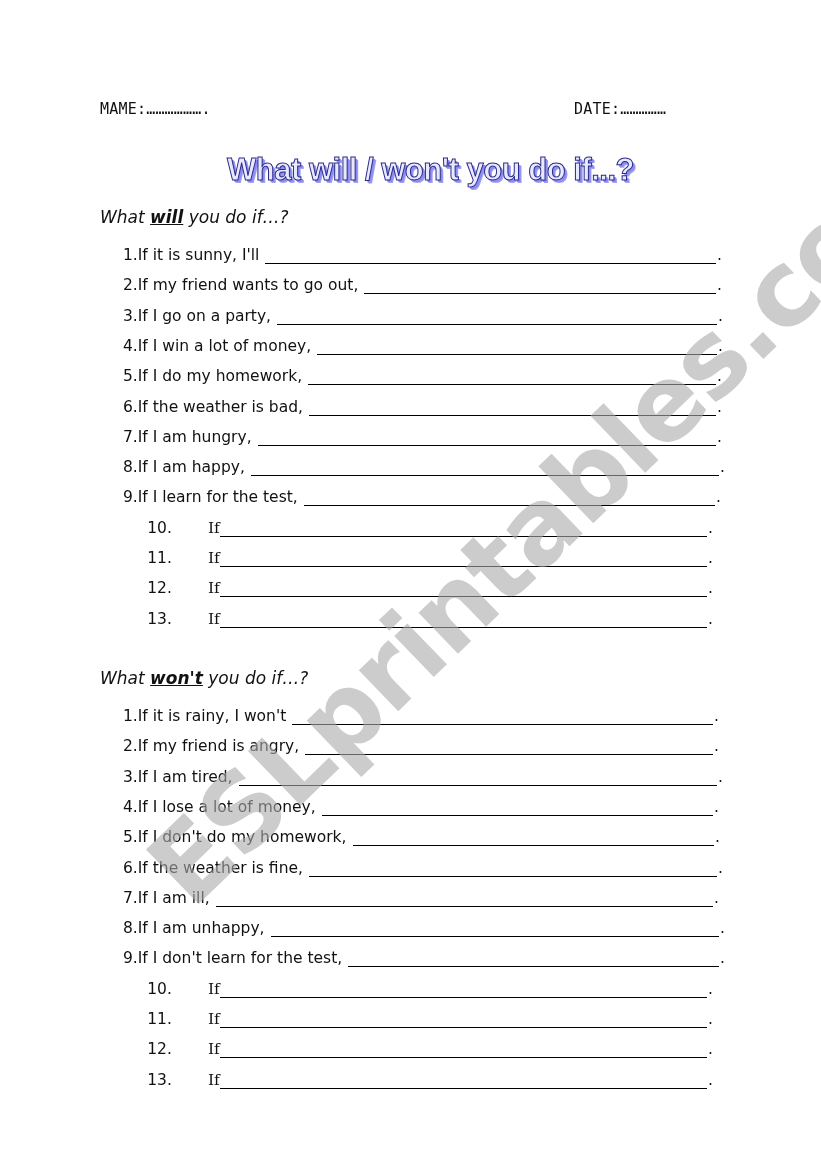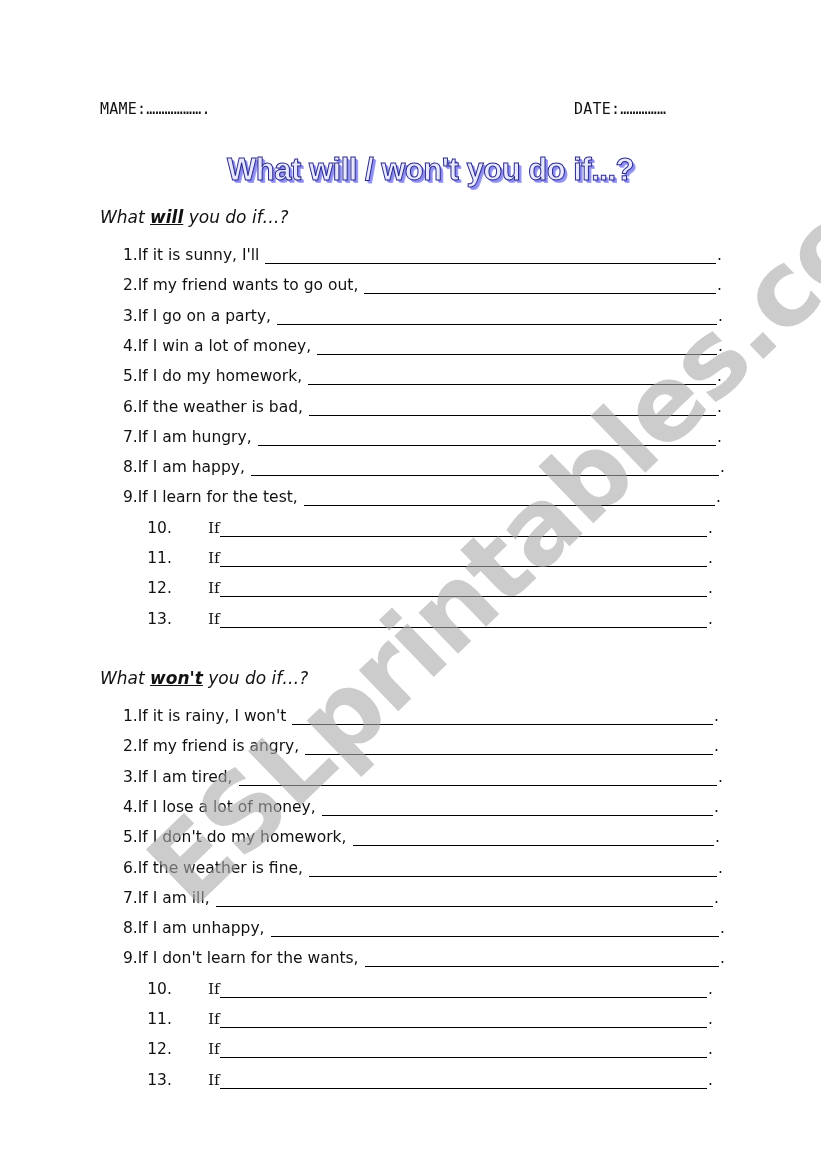--- a/index.html
+++ b/index.html
@@ -169,21 +169,21 @@
         <span class="dot">.</span>
       </div>
       <div class="row" style="top: 915.1px; width: 602px;">
         <span class="num">8.</span>
         <span class="prompt">If I am unhappy,</span>
         <span class="blank"></span>
         <span class="dot">.</span>
       </div>
       <div class="row" style="top: 945.4px; width: 602px;">
         <span class="num">9.</span>
-        <span class="prompt">If I don't learn for the wants,</span>
+        <span class="prompt">If I don't learn for the test,</span>
         <span class="blank"></span>
         <span class="dot">.</span>
       </div>
       <div class="row free" style="top: 975.7px; width: 590px;">
         <span class="num">10.</span>
         <span class="prompt">If</span>
         <span class="blank"></span>
         <span class="dot">.</span>
       </div>
       <div class="row free" style="top: 1006px; width: 590px;">

